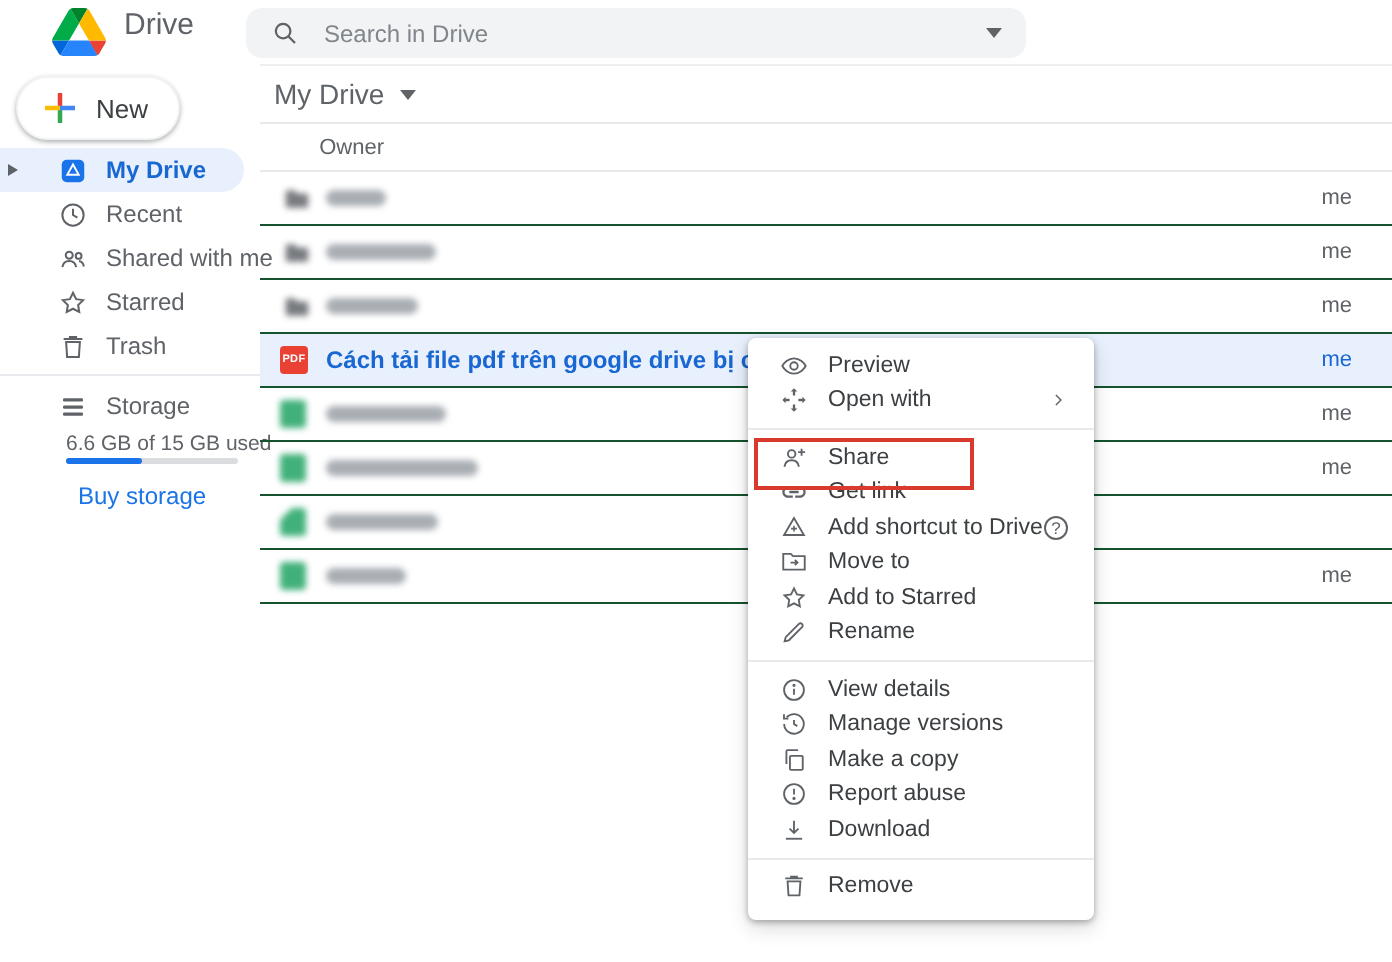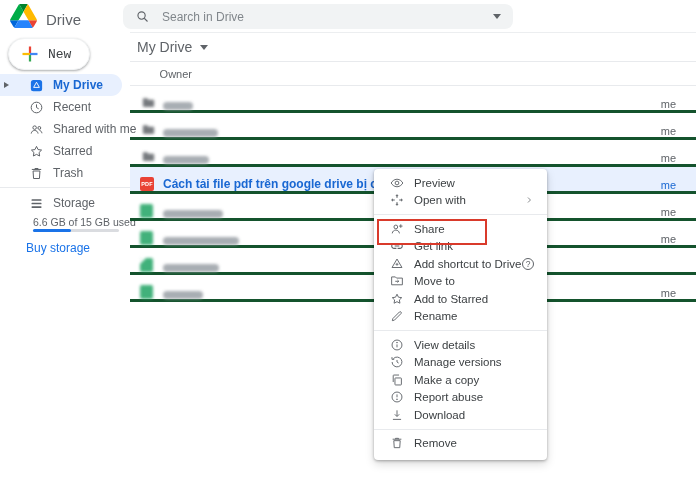--- a/index.html
+++ b/index.html
@@ -1,66 +1,66 @@
 <!DOCTYPE html>
 <html style="--accent-blue: #1a73e8; --selected-text: #1967d2; --selection-bg: #e8f0fe; --highlight-red: #d93a2b;"><head>
 <meta charset="utf-8">
 <style>
   html,body{margin:0;padding:0;background:#fff;}
   .app{position:relative;width:696px;height:481px;background:#fff;overflow:hidden;
        font-family:"Liberation Sans","DejaVu Sans",sans-serif;color:#3c4043;}
 
   
   .topbar{position:absolute;left:0;top:0;width:696px;height:32px;background:#fff;}
-  .logo-area{position:absolute;left:10px;top:4px;display:flex;align-items:flex-end;gap:9px;}
+  .logo-area{position:absolute;left:26px;top:4px;display:flex;align-items:flex-start;gap:9px;}
   .logo-area svg{display:block;}
   .app-title{font-size:15px;color:#5f6368;}
   .searchbar{position:absolute;left:123px;top:4px;width:390px;height:25px;background:#f1f3f4;
              border-radius:8px;display:flex;align-items:center;padding:0 10px 0 12px;box-sizing:border-box;}
   .searchbar svg{flex:0 0 auto;}
   .search-input{flex:1;border:none;background:transparent;outline:none;margin-left:10px;
                 font-size:12px;color:#202124;font-family:inherit;}
   .search-input::placeholder{color:#80868b;}
   .search-caret{width:0;height:0;border-left:4px solid transparent;border-right:4px solid transparent;
                 border-top:5px solid #5f6368;margin-right:2px;cursor:pointer;}
 
   
   .sidebar{position:absolute;left:0;top:32px;width:130px;bottom:0;background:#fff;}
   .new-btn{position:absolute;left:8px;top:6px;width:82px;height:32px;border-radius:16px;background:#fff;
            border:1px solid #f1f3f4;box-shadow:0 1px 2px rgba(60,64,67,.3),0 1px 3px rgba(60,64,67,.15);
            display:flex;align-items:center;gap:9px;padding:0 0 0 12px;font-size:13px;color:#3c4043;
-           cursor:pointer;font-family:Liberation Mono, monospace;}
+           cursor:pointer;font-family:Liberation Sans, sans-serif;}
   .nav{position:absolute;left:0;top:42px;width:130px;}
   .nav-item{position:relative;height:22px;display:flex;align-items:center;font-size:12px;color:#5f6368;cursor:pointer;}
   .nav-item.selected{background:var(--selection-bg,#e8f0fe);width:122px;border-radius:0 14px 14px 0;
                      color:var(--selected-text,#1967d2);font-weight:bold;}
   .nav-expander{position:absolute;left:4px;width:0;height:0;border-top:3.5px solid transparent;
                 border-bottom:3.5px solid transparent;border-left:5px solid #5f6368;}
   .nav-icon{position:absolute;left:29px;width:15px;height:15px;color:#5f6368;}
   .nav-icon svg{width:15px;height:15px;display:block;}
   .nav-label{position:absolute;left:53px;white-space:nowrap;}
   .side-divider{position:absolute;left:0;top:155px;width:130px;height:1px;background:#e8eaed;}
   .storage-block{position:absolute;left:0;top:160px;width:130px;}
   .storage-usage{position:absolute;left:33px;top:184px;font-size:10.5px;color:#5f6368;white-space:nowrap;}
   .progress{position:absolute;left:33px;top:197px;width:86px;height:3px;background:#dadce0;border-radius:2px;}
   .progress-fill{height:100%;background:var(--accent-blue,#1a73e8);border-radius:2px;}
-  .buy-storage{position:absolute;left:26px;top:209px;font-size:12px;color:var(--accent-blue,#1a73e8);cursor:pointer;}
+  .buy-storage{position:absolute;left:39px;top:209px;font-size:12px;color:var(--accent-blue,#1a73e8);cursor:pointer;}
 
   
   .main{position:absolute;left:130px;top:32px;right:0;bottom:0;border-top:1px solid #eceef0;}
   .breadcrumb-row{height:28px;display:flex;align-items:center;padding-left:7px;border-bottom:1px solid #e8eaed;}
   .breadcrumb{font-size:14px;color:#5f6368;cursor:pointer;display:flex;align-items:center;gap:8px;}
   .bc-caret{width:0;height:0;border-left:4px solid transparent;border-right:4px solid transparent;
             border-top:5px solid #5f6368;}
   .cols{height:23px;display:flex;align-items:center;border-bottom:1px solid #e8eaed;
         font-size:11px;color:#5f6368;}
   .col-name{flex:1;padding-left:7px;}
   .col-owner{width:62px;text-align:right;padding-right:14px;}
   .rows{}
-  .row{height:27px;display:flex;align-items:flex-end;border-bottom:3px solid #14532d;box-sizing:border-box;cursor:pointer;}
+  .row{height:27px;display:flex;align-items:center;border-bottom:1px solid #14532d;box-sizing:border-box;cursor:pointer;}
   .row.selected{background:var(--selection-bg,#e8f0fe);}
   .icon-cell{width:23px;margin-left:10px;display:flex;align-items:center;}
   .name-cell{flex:1;display:flex;align-items:center;overflow:hidden;}
   .blurred{filter:blur(1.6px);opacity:.85;}
   .blob{height:8px;border-radius:4px;background:#9aa0a6;}
   .file-name{font-size:12px;color:#3c4043;white-space:nowrap;}
   .row.selected .file-name{color:var(--selected-text,#1967d2);font-weight:bold;}
   .owner-cell{width:62px;text-align:right;padding-right:20px;font-size:11px;color:#5f6368;}
   .row.selected .owner-cell{color:var(--selected-text,#1967d2);}
   .folder-svg{width:17px;height:15px;display:block;}

